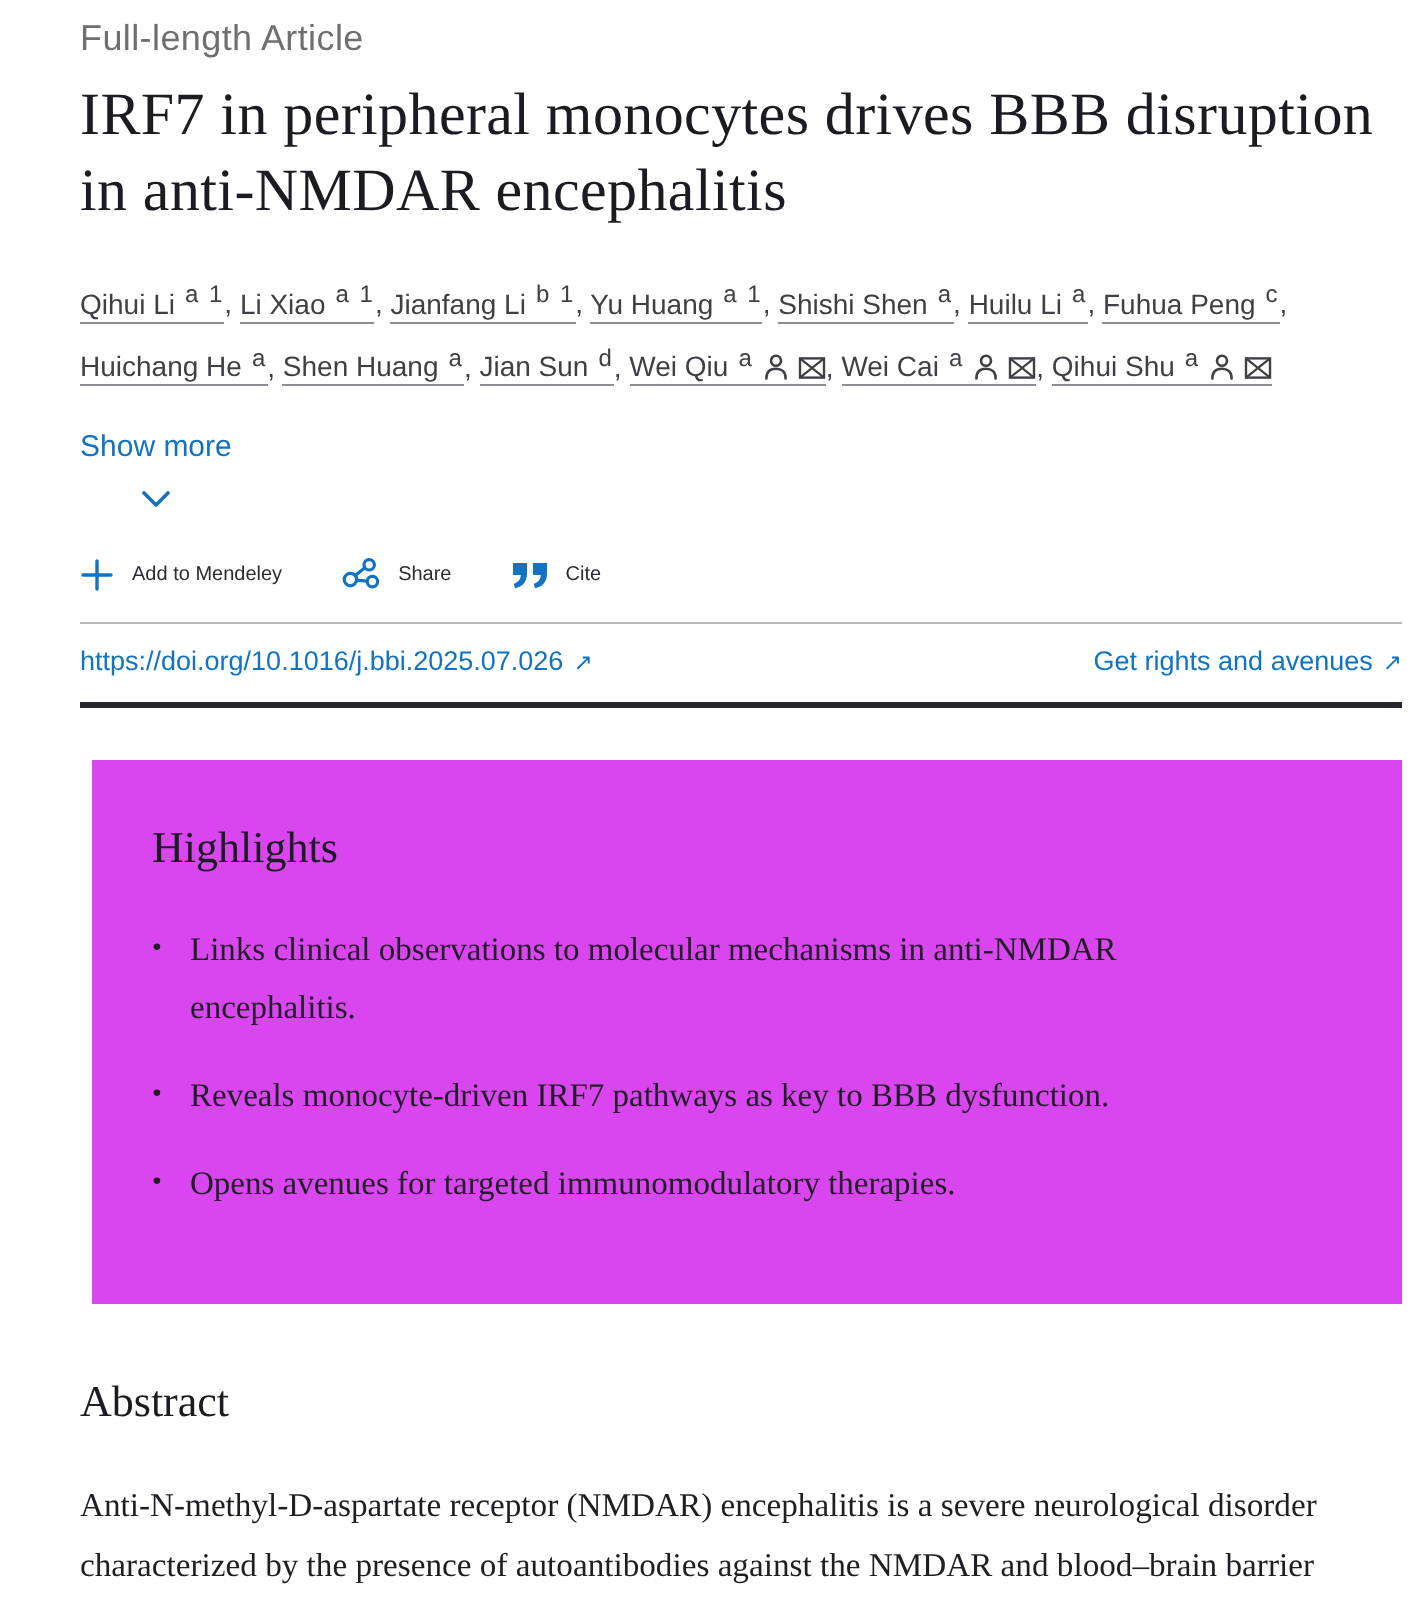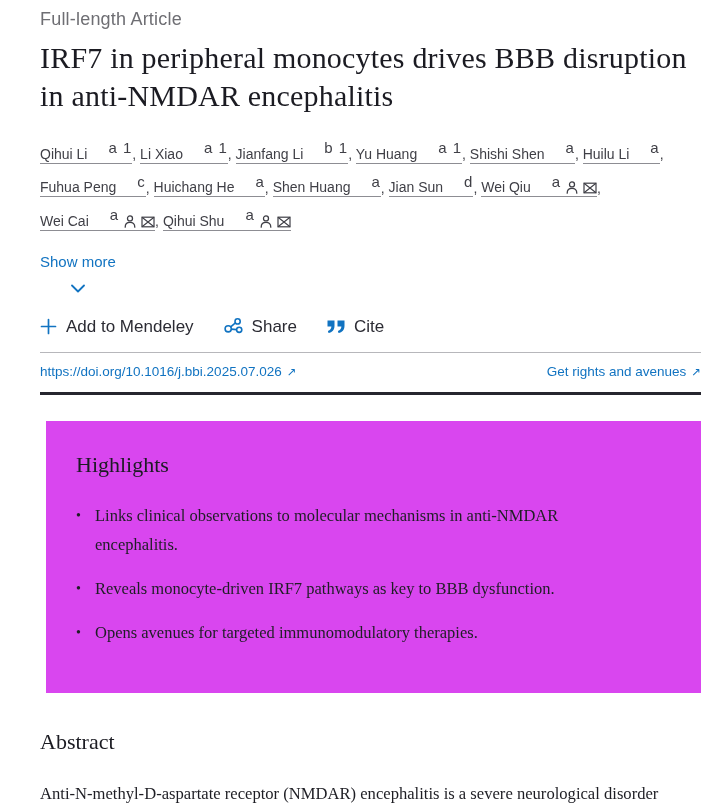--- a/index.html
+++ b/index.html
@@ -14,31 +14,31 @@
   .article-type { font-size:18px; color:var(--muted); letter-spacing:.2px; }
 
   .title {
     font-family:"Liberation Serif", serif; font-weight:400;
     font-size:30px; line-height:38px; color:#1b1b22;
     margin-top:9px; letter-spacing:.2px;
   }
 
   .authors { margin-top:19px; font-size:14px; line-height:27px; color:var(--author); }
   .author { border-bottom:1px solid #8d8d93; padding-bottom:1px; cursor:pointer; white-space:nowrap; }
-  .author sup { font-size:15px; color:var(--author); margin-left:21px; letter-spacing:1px; }
+  .author sup { font-size:12px; color:var(--author); margin-left:5px; letter-spacing:1px; }
   .author svg { vertical-align:-2px; margin-left:5px; }
   .sep { color:var(--author); }
 
   .show-more {
     margin-top:18px; color:var(--blue); font-size:15px; cursor:pointer;
     display:inline-flex; align-items:center; gap:9px;flex-direction:column;
   }
 
   .actions { margin-top:21px; display:flex; align-items:center; gap:30px; }
-  .action { display:inline-flex; align-items:center; gap:9px; font-size:17px; color:#2b2b33; cursor:pointer; }
+  .action { display:inline-flex; align-items:center; gap:9px; font-size:10px; color:#2b2b33; cursor:pointer; }
   .cite-glyph { line-height:0; }
 
   .doi-bar {
     margin-top:15px; border-top:1px solid #b7b7bb; border-bottom:3px solid #26262e;
     padding:11px 0 13px; display:flex; justify-content:space-between; align-items:flex-start;
   }
   .doi-bar a { color:var(--blue); font-size:13.5px; text-decoration:none; cursor:pointer; }
   .ext-arrow { font-family:"DejaVu Sans", sans-serif; font-size:11.5px; margin-left:5px; }
 
   .highlights-box {

